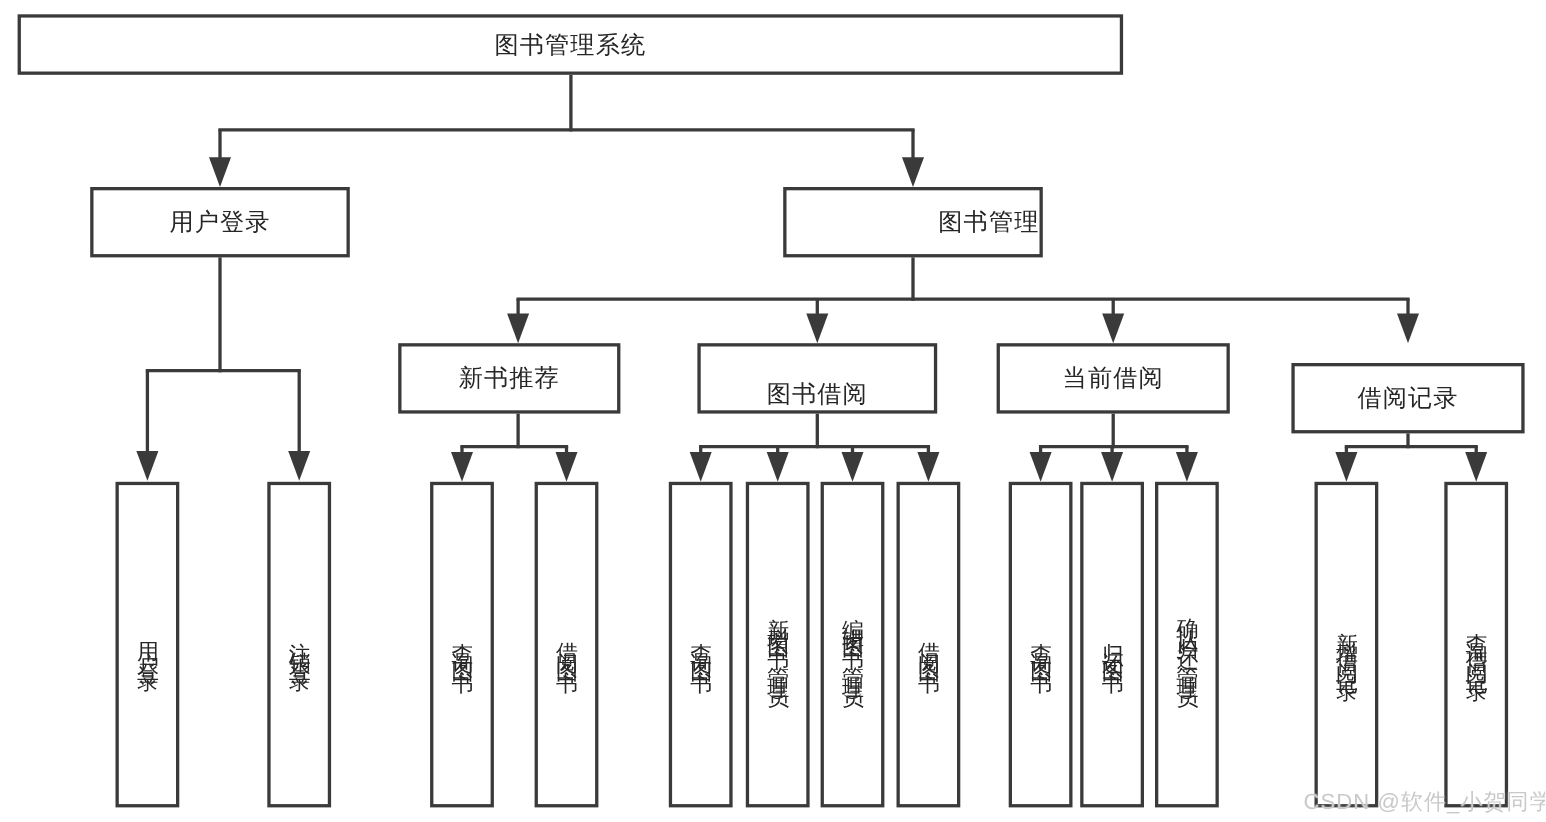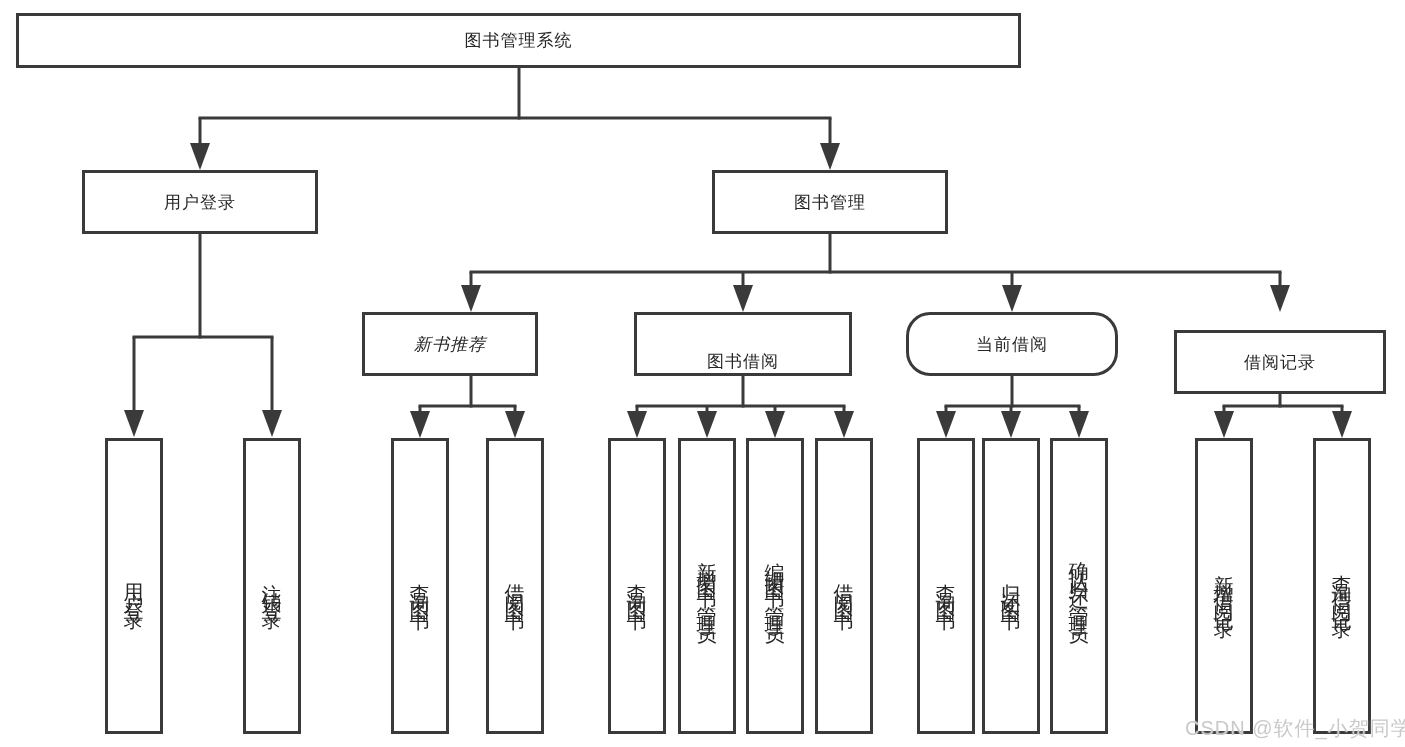--- a/index.html
+++ b/index.html
@@ -18,21 +18,21 @@
   }
   .wires{position:absolute;left:0;top:0;width:1405px;height:747px;}
   .wire{stroke:var(--line);stroke-width:3;fill:none;}
   .arrow{fill:var(--line);stroke:none;}
   .hbox{
     position:absolute;
     box-sizing:border-box;
     border:3px solid var(--line);
     background:var(--boxbg);
     display:flex;align-items:center;justify-content:center;
-    font-size:17px;color:var(--text);
+    font-size:22px;color:var(--text);
     letter-spacing:1px;
     z-index:2;
   }
   .vbox{
     position:absolute;
     box-sizing:border-box;
     top:438px;height:296px;width:58px;
     border:3px solid var(--line);
     background:var(--boxbg);
     display:flex;align-items:center;justify-content:center;
@@ -121,31 +121,31 @@
     <path class="arrow" d="M1342 438 L1332 411 L1352 411 Z"></path>
   </svg>
 
   <div class="hbox" style="left:16px;top:13px;width:1005px;height:55px;">
     <span>图书管理系统</span>
   </div>
 
   <div class="hbox" style="left:82px;top:170px;width:236px;height:64px;">
     <span>用户登录</span>
   </div>
-  <div class="hbox" style="left:712px;top:170px;width:236px;height:64px;">
+  <div class="hbox" style="left:712px;top:170px;width:236px;height:64px;justify-content:flex-end;">
     <span>图书管理</span>
   </div>
 
-  <div class="hbox" style="left:362px;top:312px;width:176px;height:64px;font-style:italic;">
+  <div class="hbox" style="left:362px;top:312px;width:202px;height:64px;">
     <span>新书推荐</span>
   </div>
   <div class="hbox" style="left:634px;top:312px;width:218px;height:64px;align-items:flex-end;">
     <span>图书借阅</span>
   </div>
-  <div class="hbox" style="left:906px;top:312px;width:212px;height:64px;border-radius:24px;">
+  <div class="hbox" style="left:906px;top:312px;width:212px;height:64px;">
     <span>当前借阅</span>
   </div>
   <div class="hbox" style="left:1174px;top:330px;width:212px;height:64px;">
     <span>借阅记录</span>
   </div>
 
   <div class="vbox" style="left:105px;">
     <span>用户登录</span>
   </div>
   <div class="vbox" style="left:243px;">

